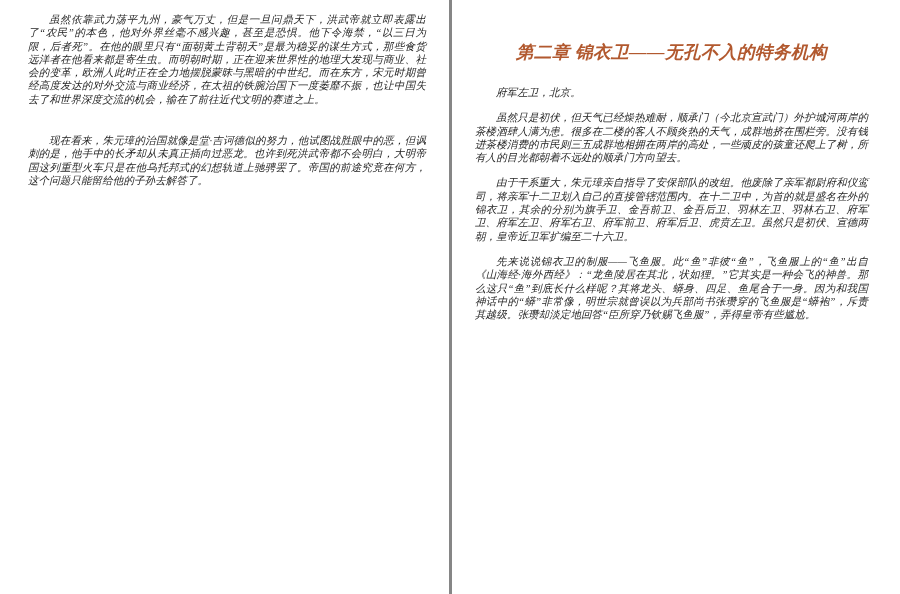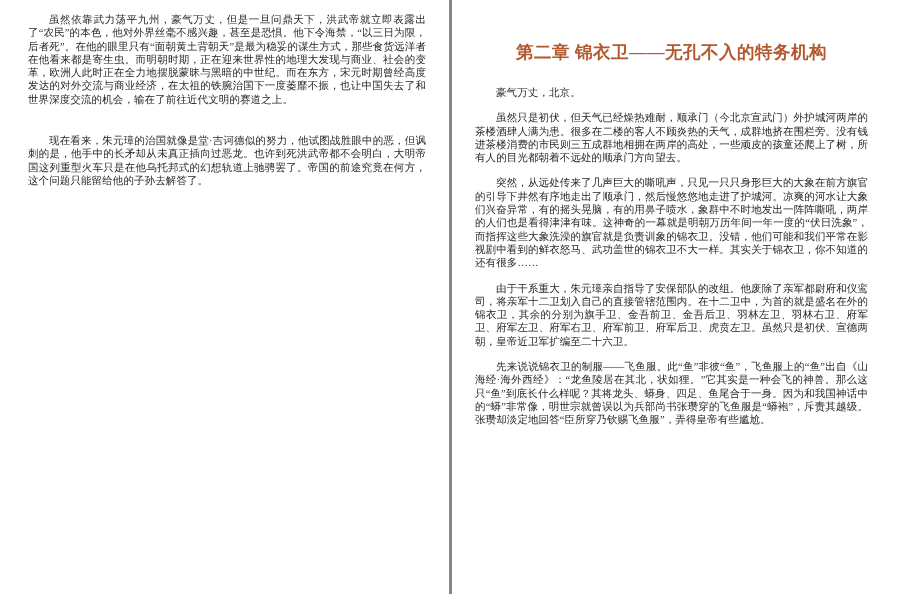--- a/index.html
+++ b/index.html
@@ -14,20 +14,21 @@
   .spread {
     display: flex;
     width: 900px;
     height: 594px;
     background: #ffffff;
   }
   .page {
     box-sizing: border-box;
     height: 578px;
     background: #ffffff;
+    font-style: italic;
   }
   .page-left {
     width: 449px;
     padding: 13px 23px 0 28px;
   }
   .page-divider {
     width: 3px;
     height: 594px;
     flex: 0 0 3px;
   }
@@ -59,21 +60,20 @@
 
   <div class="page page-left">
     <p class="body-para" style="color: rgb(38, 38, 38);">虽然依靠武力荡平九州，豪气万丈，但是一旦问鼎天下，洪武帝就立即表露出了“农民”的本色，他对外界丝毫不感兴趣，甚至是恐惧。他下令海禁，“以三日为限，后者死”。在他的眼里只有“面朝黄土背朝天”是最为稳妥的谋生方式，那些食货远洋者在他看来都是寄生虫。而明朝时期，正在迎来世界性的地理大发现与商业、社会的变革，欧洲人此时正在全力地摆脱蒙昧与黑暗的中世纪。而在东方，宋元时期曾经高度发达的对外交流与商业经济，在太祖的铁腕治国下一度萎靡不振，也让中国失去了和世界深度交流的机会，输在了前往近代文明的赛道之上。</p>
     <p class="body-para" style="color: rgb(38, 38, 38); margin-top: 28px;">现在看来，朱元璋的治国就像是堂·吉诃德似的努力，他试图战胜眼中的恶，但讽刺的是，他手中的长矛却从未真正插向过恶龙。也许到死洪武帝都不会明白，大明帝国这列重型火车只是在他乌托邦式的幻想轨道上驰骋罢了。帝国的前途究竟在何方，这个问题只能留给他的子孙去解答了。</p>
   </div>
 
   <div class="page-divider" style="background: rgb(134, 134, 134);"></div>
 
   <div class="page page-right">
     <h2 class="chapter-title" style="color: rgb(178, 89, 47);">第二章 锦衣卫——无孔不入的特务机构</h2>
-    <p class="body-para" style="color: rgb(38, 38, 38);">豪气万丈，北京。</p>
+    <p class="body-para" style="color: rgb(38, 38, 38);">府军左卫，北京。</p>
     <p class="body-para" style="color: rgb(38, 38, 38);">虽然只是初伏，但天气已经燥热难耐，顺承门（今北京宣武门）外护城河两岸的茶楼酒肆人满为患。很多在二楼的客人不顾炎热的天气，成群地挤在围栏旁。没有钱进茶楼消费的市民则三五成群地相拥在两岸的高处，一些顽皮的孩童还爬上了树，所有人的目光都朝着不远处的顺承门方向望去。</p>
-    <p class="body-para" style="color: rgb(38, 38, 38);">突然，从远处传来了几声巨大的嘶吼声，只见一只只身形巨大的大象在前方旗官的引导下井然有序地走出了顺承门，然后慢悠悠地走进了护城河。凉爽的河水让大象们兴奋异常，有的摇头晃脑，有的用鼻子喷水，象群中不时地发出一阵阵嘶吼，两岸的人们也是看得津津有味。这神奇的一幕就是明朝万历年间一年一度的“伏日洗象”，而指挥这些大象洗澡的旗官就是负责训象的锦衣卫。没错，他们可能和我们平常在影视剧中看到的鲜衣怒马、武功盖世的锦衣卫不大一样。其实关于锦衣卫，你不知道的还有很多……</p>
     <p class="body-para" style="color: rgb(38, 38, 38);">由于干系重大，朱元璋亲自指导了安保部队的改组。他废除了亲军都尉府和仪鸾司，将亲军十二卫划入自己的直接管辖范围内。在十二卫中，为首的就是盛名在外的锦衣卫，其余的分别为旗手卫、金吾前卫、金吾后卫、羽林左卫、羽林右卫、府军卫、府军左卫、府军右卫、府军前卫、府军后卫、虎贲左卫。虽然只是初伏、宣德两朝，皇帝近卫军扩编至二十六卫。</p>
     <p class="body-para" style="color: rgb(38, 38, 38);">先来说说锦衣卫的制服——飞鱼服。此“鱼”非彼“鱼”，飞鱼服上的“鱼”出自《山海经·海外西经》：“龙鱼陵居在其北，状如狸。”它其实是一种会飞的神兽。那么这只“鱼”到底长什么样呢？其将龙头、蟒身、四足、鱼尾合于一身。因为和我国神话中的“蟒”非常像，明世宗就曾误以为兵部尚书张瓒穿的飞鱼服是“蟒袍”，斥责其越级。张瓒却淡定地回答“臣所穿乃钦赐飞鱼服”，弄得皇帝有些尴尬。</p>
 
   </div>
 
 </div>
 
 </body></html>

